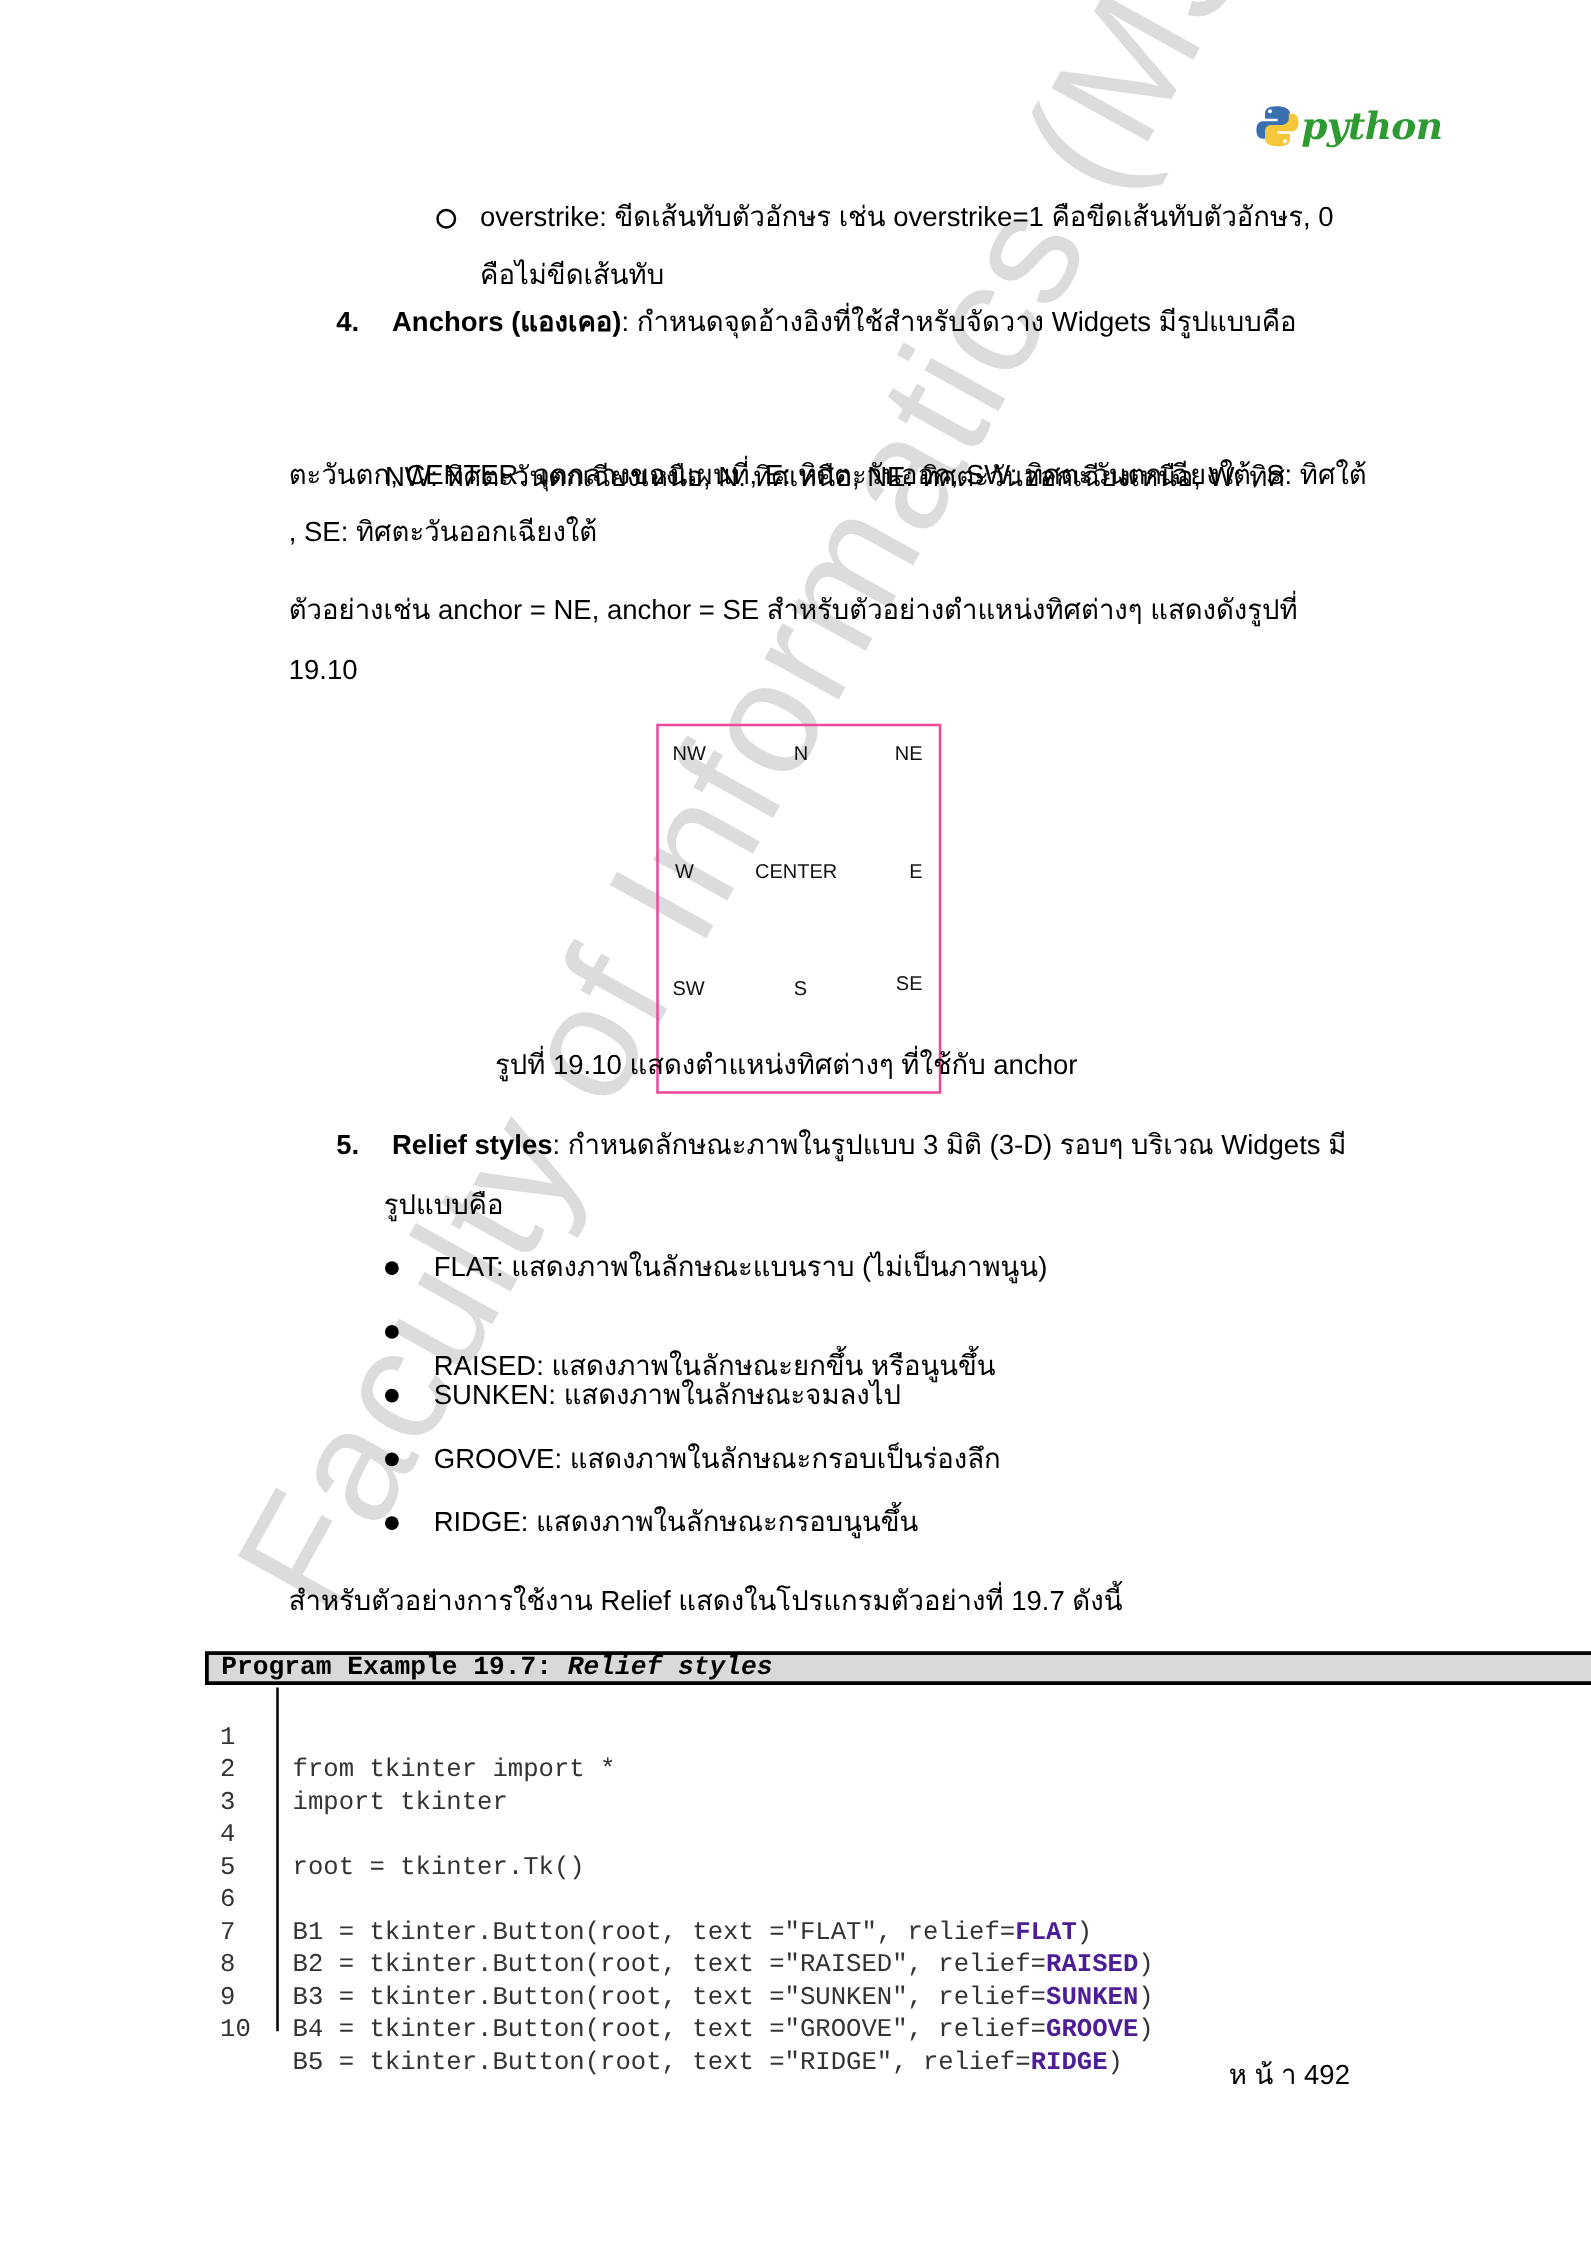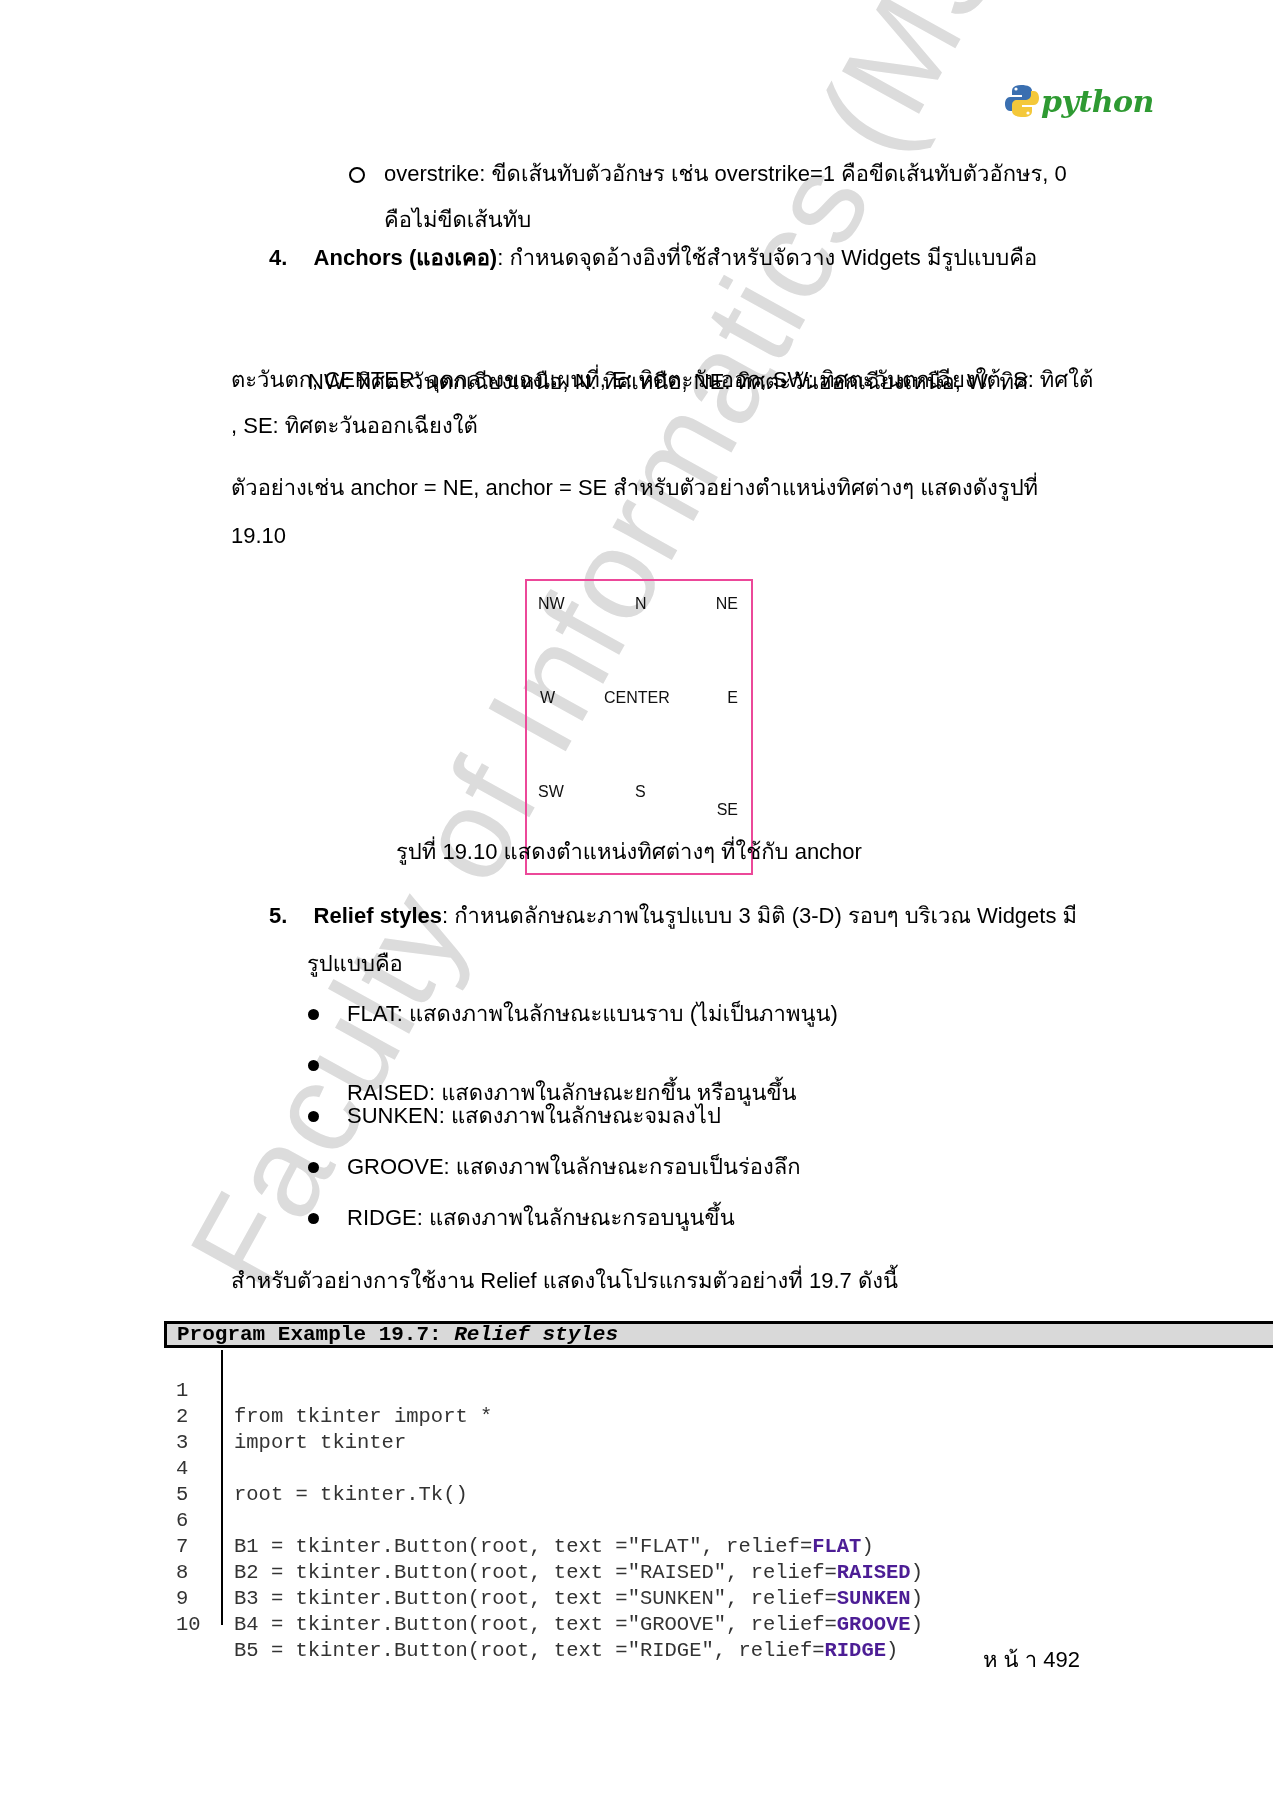--- a/index.html
+++ b/index.html
@@ -93,21 +93,21 @@
 
 <div class="anchor-box">
   <span style="left:11px; top:14px;">NW</span>
   <span style="left:108px; top:14px;">N</span>
   <span style="right:13px; top:14px;">NE</span>
   <span style="left:13px; top:108px;">W</span>
   <span style="left:77px; top:108px;">CENTER</span>
   <span style="right:13px; top:108px;">E</span>
   <span style="left:11px; top:202px;">SW</span>
   <span style="left:108px; top:202px;">S</span>
-  <span style="right:13px; top:220px;">SE</span>
+  <span style="right:13px; top:198px;">SE</span>
 </div>
 <div class="layer t" style="left:396px; top:838px;">รูปที่ 19.10 แสดงตำแหน่งทิศต่างๆ ที่ใช้กับ anchor</div>
 
 <div class="layer t" style="left:269px; top:902px;">
   <span class="b">5.</span>
   <span style="display:inline-block; width:14px;"></span>
   <span class="b">Relief styles</span><span>: กำหนดลักษณะภาพในรูปแบบ 3 มิติ (3-D) รอบๆ บริเวณ Widgets มี</span>
 </div>
 <div class="layer t" style="left:307px; top:950px;">รูปแบบคือ</div>
 

